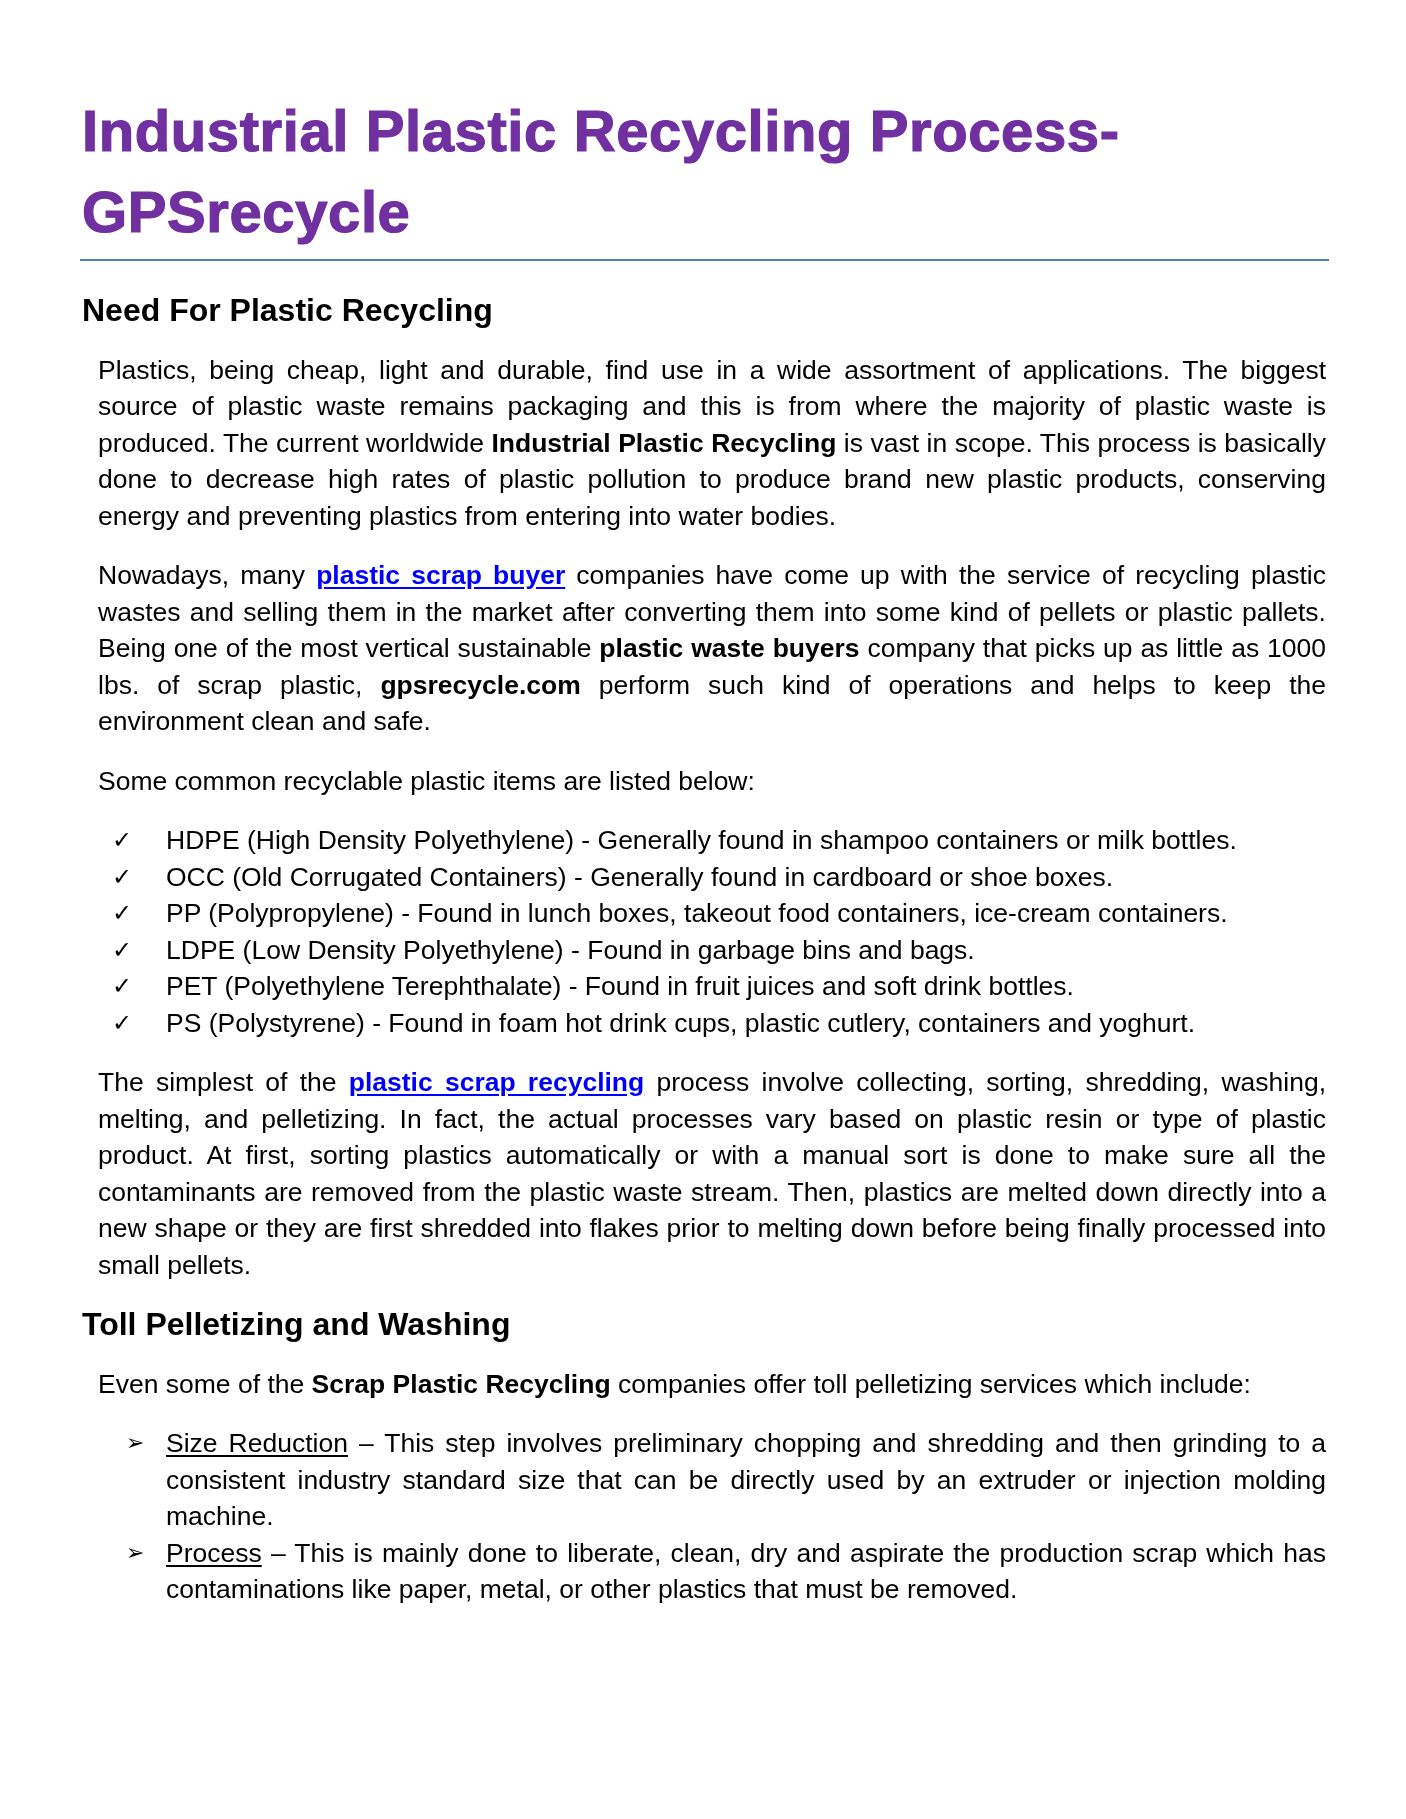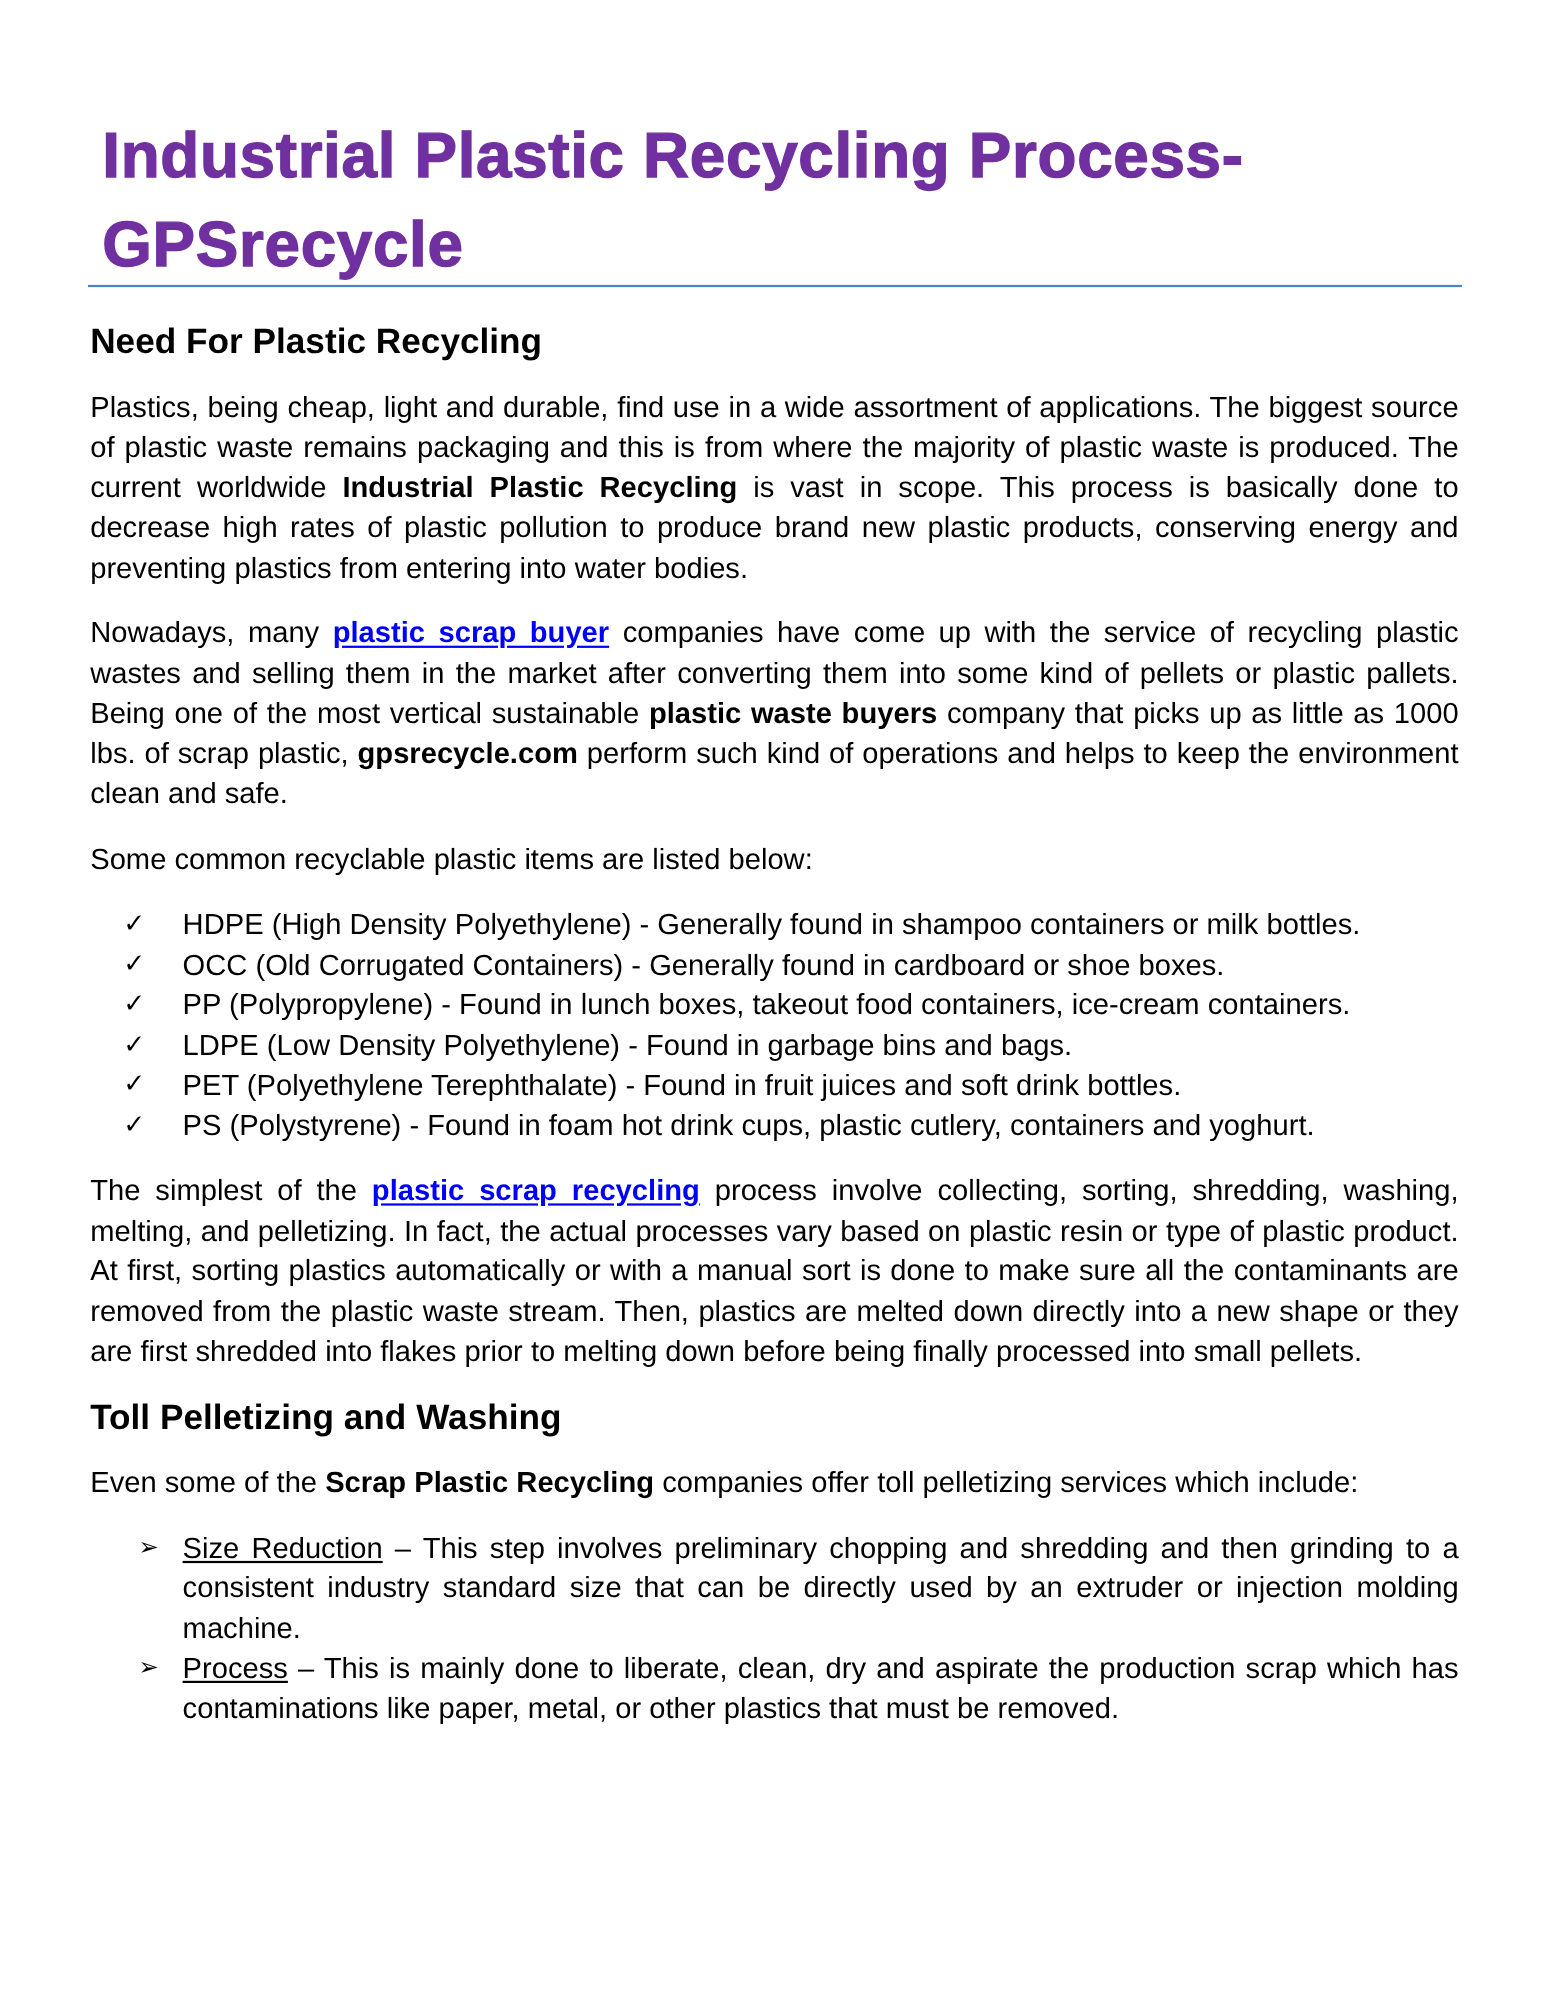--- a/index.html
+++ b/index.html
@@ -2,35 +2,35 @@
 <html><head>
 <meta charset="utf-8">
 <style>
   html, body { margin: 0; padding: 0; background: #ffffff; }
   body { width: 1406px; height: 1819px; position: relative; overflow: hidden; }
   .page {
     position: absolute; left: 82px; top: 0; width: 1244px;
     font-family: "Liberation Sans", sans-serif; color: #000;
   }
   .title {
-    margin: 11px; position: absolute; top: 90px; left: 0; width: 1260px;
+    margin: 0; position: absolute; top: 90px; left: 0; width: 1260px;
     font-family: "Liberation Sans", sans-serif; font-weight: 700;
     font-size: 58px; line-height: 81px; color: #7030A0;
     letter-spacing: 0.6px; -webkit-text-stroke: 1.2px #7030A0;
   }
   .rule {
     position: absolute; top: 259px; left: -2px; width: 1249px; height: 0;
     border-top: 2px solid #4F81BD;
   }
   .content { position: absolute; top: 292px; left: 0; width: 1244px; }
   .h2 {
     font-weight: 700; font-size: 32px; line-height: 36.5px; margin: 0 0 23px 0;
   }
   .p {
-    font-size: 26.5px; line-height: 36.5px; margin: 0 0 23px 0;
+    font-size: 26.5px; line-height: 36.5px; margin: 0 0 23px 16px;
     text-align: justify;
   }
   .p b { font-weight: 700; }
   a.link { color: #0000FF; font-weight: 700; text-decoration: underline; text-underline-offset: 3px; }
   ul.check, ul.arrow { list-style: none; margin: 0 0 23px 0; padding: 0; }
   ul.check li, ul.arrow li {
     position: relative; padding-left: 84px;
     font-size: 26.5px; line-height: 36.5px; text-align: justify;
   }
   ul.check li .bullet {

